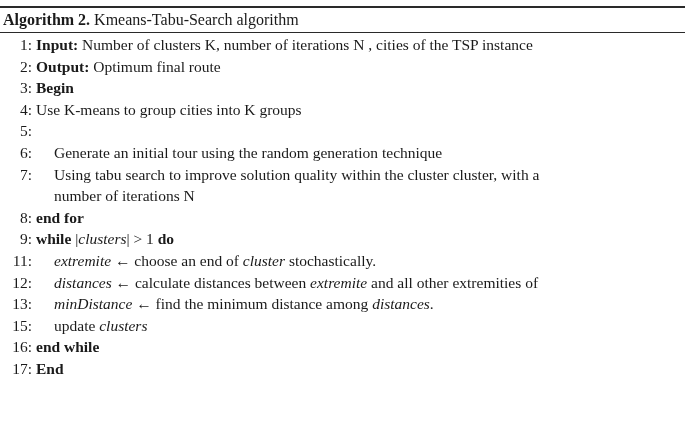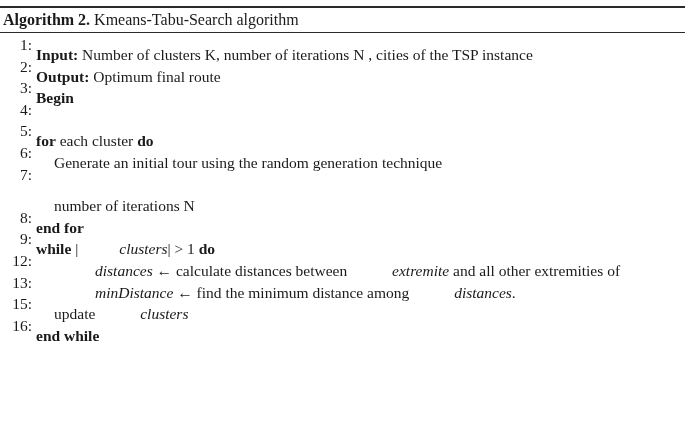--- a/index.html
+++ b/index.html
@@ -9,24 +9,24 @@
   .rule-top { position: absolute; left: 0; top: 0; width: 685px; height: 2px; background: #2a2a2a; }
   .rule-mid { position: absolute; left: 0; top: 26px; width: 685px; height: 1px; background: #2a2a2a; }
   .rule-bot { position: absolute; left: 0; top: 438px; width: 685px; height: 1.5px; background: #2a2a2a; }
   .caption { position: absolute; left: 3px; top: 4px; font-size: 16px; line-height: 20px;
              font-family: "Liberation Serif", serif; white-space: nowrap; }
   .caption b { font-weight: bold; }
   .lines { position: absolute; left: 0; top: 28px; width: 685px; }
   .line { position: relative; height: 21.6px; font-family: "Liberation Serif", serif;
           font-size: 15.5px; line-height: 21.6px; white-space: nowrap; }
   .num { position: absolute; right: 653px; text-align: right; }
-  .txt { position: absolute; left: 36px; margin-top: 10px; }
+  .txt { position: absolute; left: 36px; }
   .txt.ind { left: 54px; }
   .kw { font-weight: bold; }
-  .it { font-style: italic; padding-left: 41px; }
+  .it { font-style: italic; }
 </style>
 </head>
 <body>
 
 <div class="algo">
   <div class="rule-top"></div>
   <div class="caption">
     <b>Algorithm 2.</b><span> Kmeans-Tabu-Search algorithm</span>
   </div>
   <div class="rule-mid"></div>
@@ -43,50 +43,55 @@
       <span class="txt"><span class="kw">Output:</span><span> Optimum final route</span></span>
     </div>
 
     <div class="line">
       <span class="num">3:</span>
       <span class="txt"><span class="kw">Begin</span></span>
     </div>
 
     <div class="line">
       <span class="num">4:</span>
+      <span class="txt">Use K-means to group cities into K groups</span>
     </div>
 
     <div class="line">
       <span class="num">5:</span>
-      <span class="txt"><span class="kw">for</span><span> each cluster </span><span class="kw">do</span></span>
     </div>
 
     <div class="line">
       <span class="num">6:</span>
       <span class="txt ind">Generate an initial tour using the random generation technique</span>
     </div>
 
     <div class="line">
       <span class="num">7:</span>
+      <span class="txt ind">Using tabu search to improve solution quality within the cluster cluster, with a</span>
     </div>
     <div class="line">
       <span class="txt ind">number of iterations N</span>
     </div>
 
     <div class="line">
       <span class="num">8:</span>
       <span class="txt"><span class="kw">end for</span></span>
     </div>
 
     <div class="line">
       <span class="num">9:</span>
       <span class="txt"><span class="kw">while</span><span> |</span><span class="it">clusters</span><span>| &gt; 1 </span><span class="kw">do</span></span>
     </div>
 
 
+    <div class="line">
+      <span class="num">11:</span>
+      <span class="txt ind"><span class="it">extremite</span><span> ← choose an end of </span><span class="it">cluster</span><span> stochastically.</span></span>
+    </div>
 
     <div class="line">
       <span class="num">12:</span>
       <span class="txt ind"><span class="it">distances</span><span> ← calculate distances between </span><span class="it">extremite</span><span> and all other extremities of</span></span>
     </div>
 
     <div class="line">
       <span class="num">13:</span>
       <span class="txt ind"><span class="it">minDistance</span><span> ← find the minimum distance among </span><span class="it">distances</span><span>.</span></span>
     </div>
@@ -95,16 +100,20 @@
     <div class="line">
       <span class="num">15:</span>
       <span class="txt ind"><span>update </span><span class="it">clusters</span></span>
     </div>
 
     <div class="line">
       <span class="num">16:</span>
       <span class="txt"><span class="kw">end while</span></span>
     </div>
 
+    <div class="line">
+      <span class="num">17:</span>
+      <span class="txt"><span class="kw">End</span></span>
+    </div>
   </div>
 
   <div class="rule-bot"></div>
 </div>
 
 </body></html>

